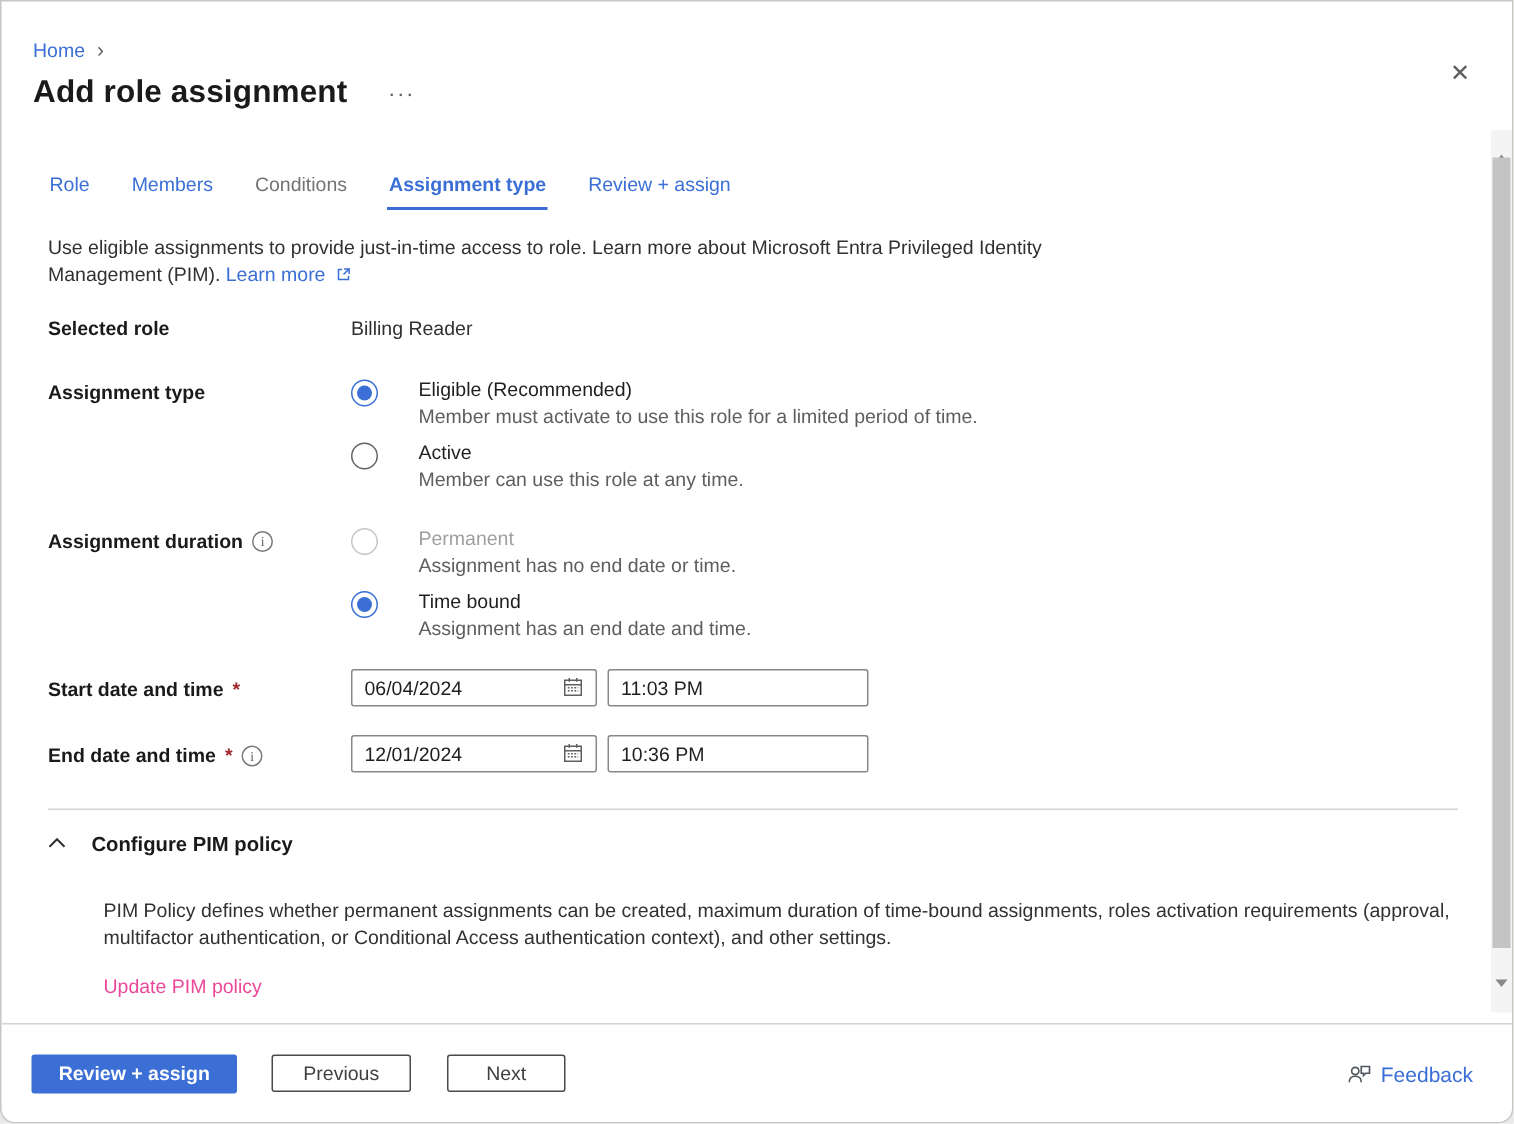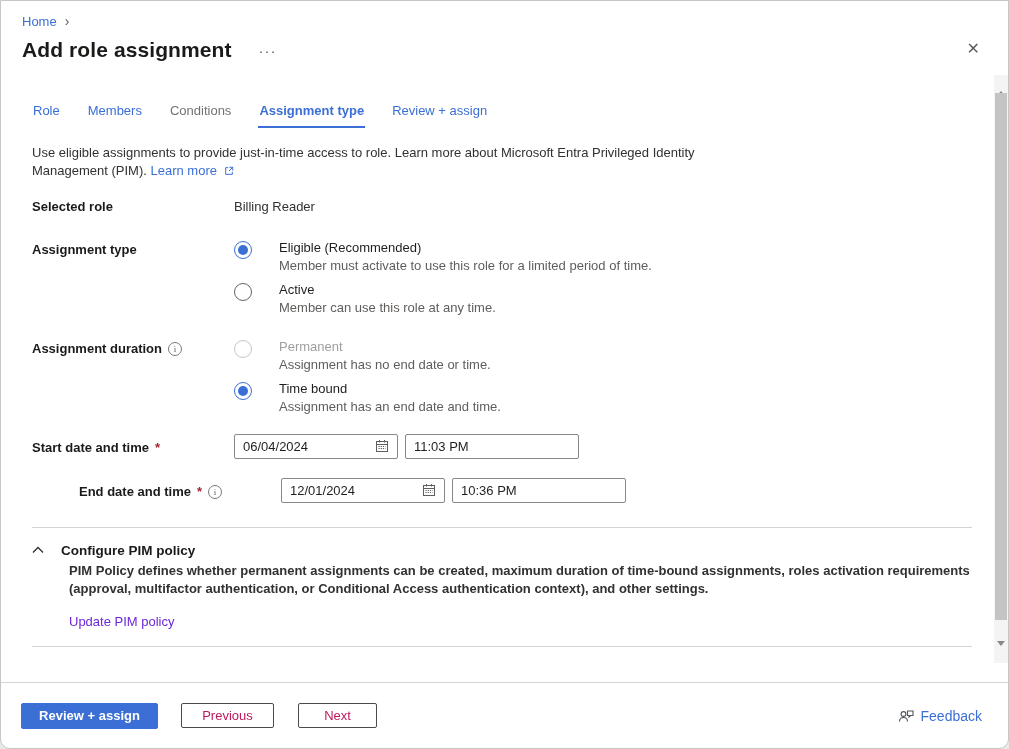--- a/index.html
+++ b/index.html
@@ -3,21 +3,21 @@
 <meta charset="utf-8">
 <style>
   * { margin:0; padding:0; box-sizing:border-box; }
   html,body { background:#e9e9e9; }
   body { font-family:"Liberation Sans","DejaVu Sans",sans-serif; }
   .page {
     position:relative; width:1009px; height:749px; background:#ffffff;
     border:1px solid #c8c6c4; border-radius:0 0 10px 10px; overflow:hidden;
   }
   
-  .top { padding:12px 20px 0 21px; position:relative; }
+  .top { padding:24px 20px 0 21px; position:relative; }
   .breadcrumb { font-size:13px; color:#3b6fd6; display:flex; align-items:center; gap:8px; }
   .breadcrumb a { color:#3b6fd6; text-decoration:none; cursor:pointer; }
   .crumb-sep { color:#605e5c; font-size:14px; }
   .title-row { margin-top:9px; display:flex; align-items:center; }
   .page-title { font-size:21px; font-weight:700; color:#1b1a19; letter-spacing:0.1px; }
   .more-btn { margin-left:27px; color:#605e5c; font-size:15px; letter-spacing:1px; cursor:pointer;
               background:none; border:none; line-height:1; }
   .close-btn { position:absolute; top:38px; right:28px; background:none; border:none;
                color:#605e5c; font-size:16px; cursor:pointer; }
   
@@ -64,41 +64,41 @@
                 cursor:text; }
   .date-input { width:164px; justify-content:space-between; }
   .time-input { width:174px; }
   .cal-btn { background:none; border:none; padding:0; cursor:pointer; display:flex; }
   
   .hr { border-top:1px solid #d6d4d2; width:940px; }
   .hr-top { margin-top:24px; }
   .hr-bottom { margin-top:16px; }
   .pim-header { margin-top:15px; display:flex; align-items:center; gap:17px; cursor:pointer; }
   .pim-title { font-size:13.5px; font-weight:700; color:#1b1a19; }
-  .pim-desc { margin-top:4px; margin-left:37px; width:903px; font-size:13px; color:#323130; line-height:1.4;font-weight:bold; }
+  .pim-desc { margin-top:28px; margin-left:37px; width:903px; font-size:13px; color:#323130; line-height:1.4; }
   .pim-link { display:inline-block; margin-top:16px; margin-left:37px; font-size:13px;
-              color:#6d28d9; text-decoration:none; cursor:pointer; }
+              color:#ec4899; text-decoration:none; cursor:pointer; }
   
   .scrollbar { position:absolute; top:0; right:0; width:14px; height:100%; background:#f4f4f4; }
   .scroll-arrow { position:absolute; left:0; width:14px; height:16px; background:#f4f4f4;
                   border:none; cursor:pointer; }
   .scroll-arrow.up { top:0; }
   .scroll-arrow.down { bottom:2px; }
   .scroll-arrow .tri-up { width:0; height:0; margin:5px auto 0; border-left:4px solid transparent;
          border-right:4px solid transparent; border-bottom:5px solid #8a8886; }
   .scroll-arrow .tri-down { width:0; height:0; margin:5px auto 0; border-left:4px solid transparent;
          border-right:4px solid transparent; border-top:5px solid #8a8886; }
   .scroll-thumb { position:absolute; left:1px; top:18px; width:12px; height:527px; background:#c4c4c4; cursor:grab; }
   
   .footer { position:absolute; left:0; right:0; bottom:0; height:66px; border-top:1px solid #d6d4d2;
             display:flex; align-items:center; padding:0 26px 0 20px; }
   .btn { font-family:inherit; font-size:13px; height:26px; border-radius:2px; cursor:pointer; }
   .btn-primary { background:#3b6fd6; color:#fff; border:1px solid #3b6fd6; font-weight:700;
                  width:137px; }
-  .btn-secondary { background:#fff; color:#be185d; border:1px solid #4c4a48; height:25px; }
+  .btn-secondary { background:#fff; color:#404040; border:1px solid #4c4a48; height:25px; }
   .btn-previous { width:93px; margin-left:23px; }
   .btn-next { width:79px; margin-left:24px; }
   .feedback { margin-left:auto; display:flex; align-items:center; gap:6px; color:#3b6fd6;
               font-size:14px; text-decoration:none; cursor:pointer; }
 </style>
 </head>
 <body>
 
 <div class="page">
 
@@ -214,21 +214,21 @@
               </svg>
             </button>
           </div>
           <div class="text-input time-input">
             <span>11:03 PM</span>
           </div>
         </div>
       </div>
 
       
-      <div class="row dt-row" style="margin-top:19px;margin-left:47px;">
+      <div class="row dt-row" style="margin-top:19px;">
         <div class="row-label">
           <span>End date and time</span>
           <span class="req">*</span>
           <span class="info-icon">i</span>
         </div>
         <div class="dt-inputs">
           <div class="text-input date-input">
             <span>12/01/2024</span>
             <button class="cal-btn">
               <svg width="14" height="14" viewBox="0 0 14 14" fill="none" stroke="#605e5c" stroke-width="1">

